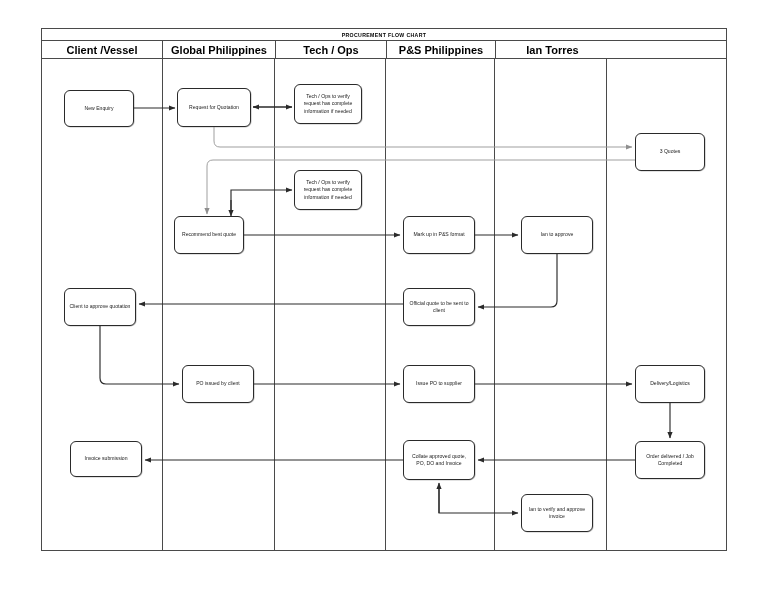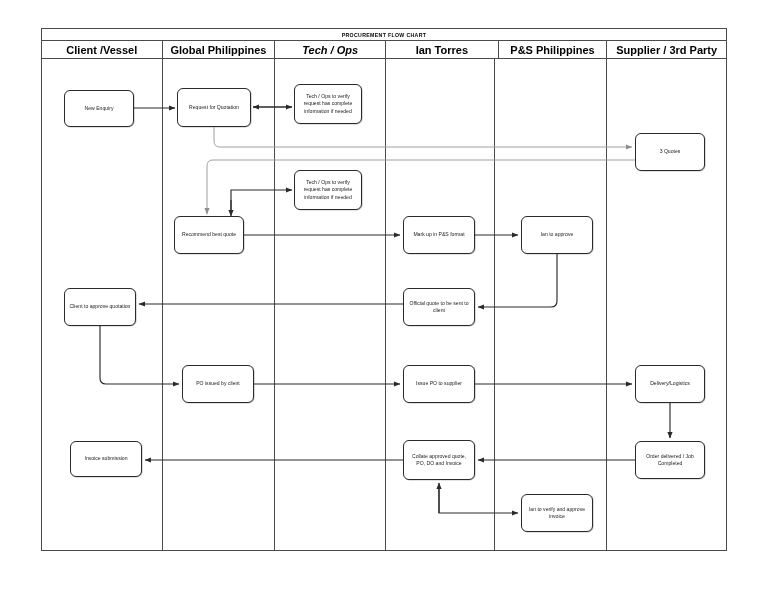--- a/index.html
+++ b/index.html
@@ -121,31 +121,28 @@
       <span class="title-text">PROCUREMENT FLOW CHART</span>
     </div>
 
     <div id="header-band">
         <div class="col-header" style="width: 121px;">
           <span>Client /Vessel</span>
         </div>
         <div class="col-header" style="width: 113px;">
           <span>Global Philippines</span>
         </div>
-        <div class="col-header" style="width: 111px; font-style: italic;">
+        <div class="col-header" style="width: 111px;">
           <span>Tech / Ops</span>
+        </div>
+        <div class="col-header" style="width: 109px;">
+          <span>P&amp;S Philippines</span>
         </div>
         <div class="col-header" style="width: 113px;">
           <span>Ian Torres</span>
-        </div>
-        <div class="col-header" style="width: 109px;">
-          <span>P&amp;S Philippines</span>
-        </div>
-        <div class="col-header" style="width: 119px;">
-          <span>Supplier / 3rd Party</span>
         </div>
       </div>
 
     <div id="lanes">
         <div class="lane" style="width: 121px;"></div>
         <div class="lane" style="width: 113px;"></div>
         <div class="lane" style="width: 111px;"></div>
         <div class="lane" style="width: 109px;"></div>
         <div class="lane" style="width: 113px;"></div>
         <div class="lane" style="width: 119px;"></div>

